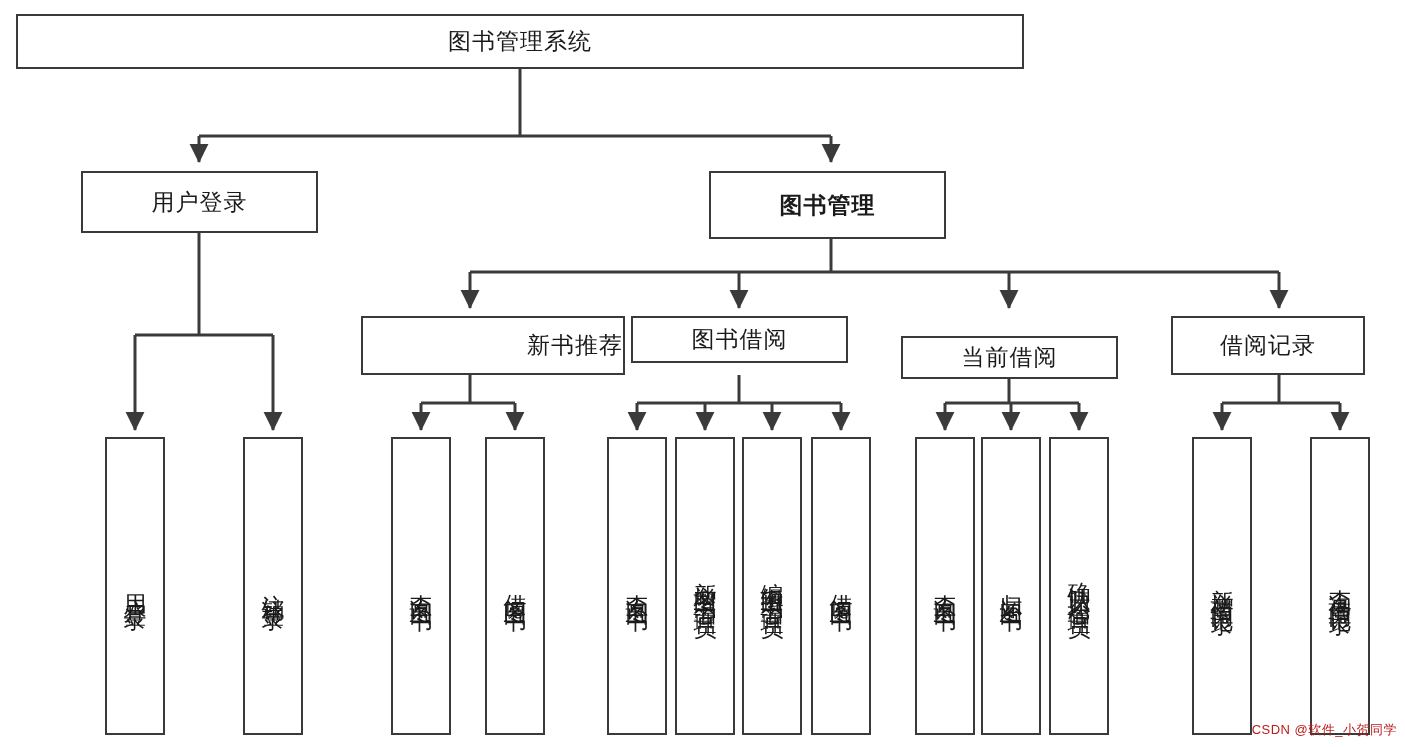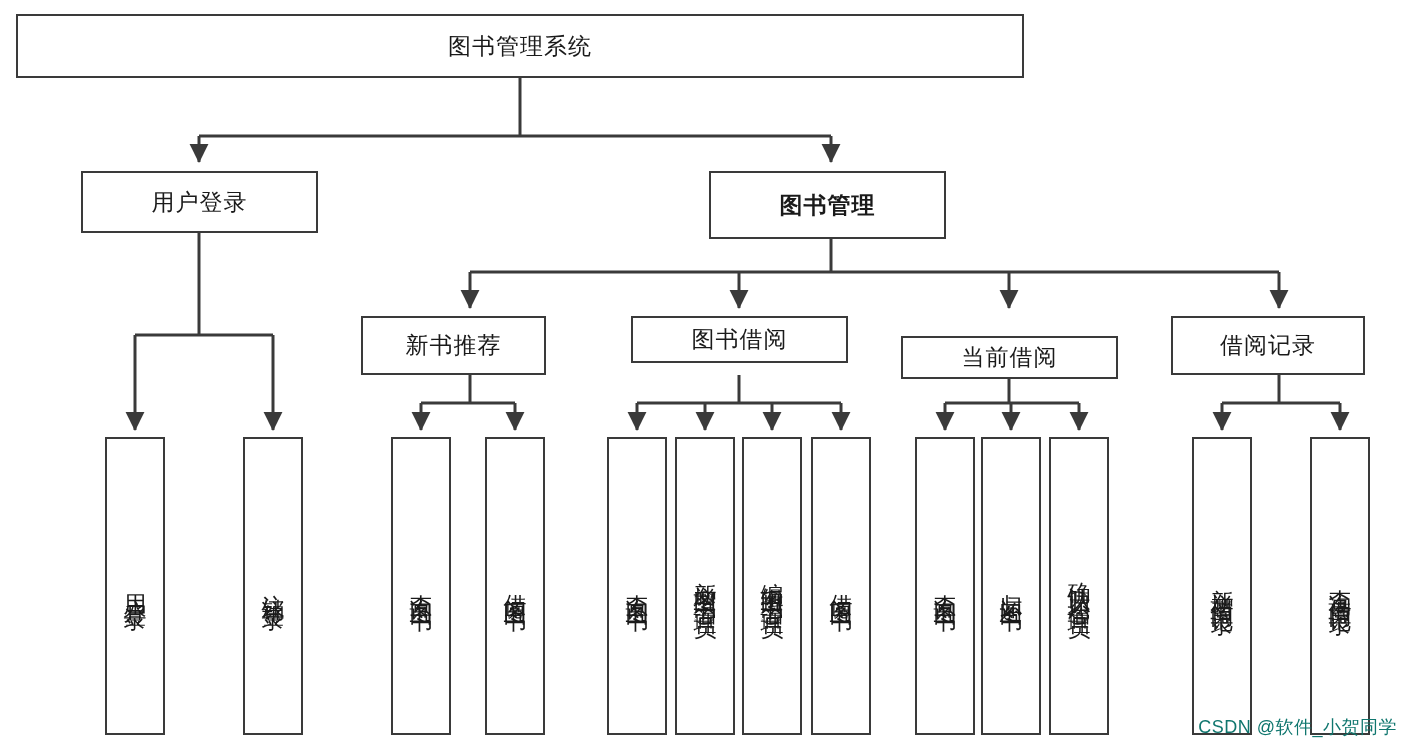--- a/index.html
+++ b/index.html
@@ -47,22 +47,22 @@
     display:block;
   }
   .h-node .htext{
     display:block;
     white-space:nowrap;
   }
   #watermark{
     position:absolute;
     right:8px;
     bottom:8px;
-    font-size:18px;
-    color:#0f766e;
+    font-size:13px;
+    color:#b91c1c;
     letter-spacing:0.5px;
     white-space:nowrap;
     z-index:3;
   }
 </style>
 </head>
 <body>
 
 <div id="canvas">
 
@@ -110,32 +110,32 @@
       <path d="M 1011 403 L 1011 430" marker-end="url(#arrow)"></path>
       <path d="M 1079 403 L 1079 430" marker-end="url(#arrow)"></path>
 
       <path d="M 1279 375 L 1279 403"></path>
       <path d="M 1222 403 L 1340 403"></path>
       <path d="M 1222 403 L 1222 430" marker-end="url(#arrow)"></path>
       <path d="M 1340 403 L 1340 430" marker-end="url(#arrow)"></path>
     </g>
   </svg>
 
-  <div class="node h-node" style="left:16px; top:14px; width:1008px; height:64px;">
+  <div class="node h-node" style="left:16px; top:14px; width:1008px; height:55px;">
     <span class="htext">图书管理系统</span>
   </div>
 
   <div class="node h-node" style="left:81px; top:171px; width:237px; height:62px;">
     <span class="htext">用户登录</span>
   </div>
   <div class="node h-node" style="left:709px; top:171px; width:237px; height:68px;font-weight:bold;">
     <span class="htext">图书管理</span>
   </div>
 
-  <div class="node h-node" style="left:361px; top:316px; width:185px; height:59px;">
+  <div class="node h-node" style="left:361px; top:316px; width:264px; height:59px;justify-content:flex-end;">
     <span class="htext">新书推荐</span>
   </div>
   <div class="node h-node" style="left:631px; top:316px; width:217px; height:47px;">
     <span class="htext">图书借阅</span>
   </div>
   <div class="node h-node" style="left:901px; top:316px; width:217px; height:43px;margin-top:20px;">
     <span class="htext">当前借阅</span>
   </div>
   <div class="node h-node" style="left:1171px; top:316px; width:194px; height:59px;">
     <span class="htext">借阅记录</span>

